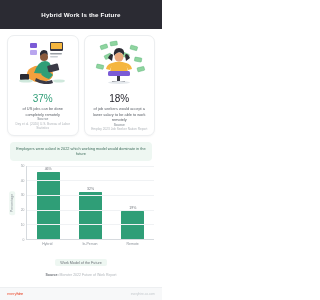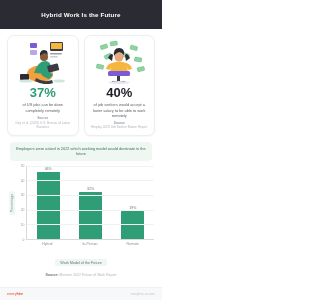--- a/index.html
+++ b/index.html
@@ -26,21 +26,21 @@
   }
   .card{
     flex:1;background:#ffffff;border:0.6px solid #eceef0;border-radius:7px;
     box-sizing:border-box;padding:4px 4px 5px 4px;
     display:flex;flex-direction:column;align-items:center;
     box-shadow:0 1px 2px rgba(0,0,0,.04);
     height:101px;
   }
   .illus{height:44px;width:100%;display:flex;align-items:center;justify-content:center;}
   .stat{
-    font-size:13px;font-weight:bold;margin-top:1px;
+    font-size:10px;font-weight:normal;margin-top:9px;
   }
   .stat.green{color:#2f9e77;}
   .stat.dark{color:#1f1f27;}
   .desc{
     font-size:3.9px;line-height:1.45;color:#5c6168;text-align:center;
     margin-top:2px;padding:0 1px;
   }
   .src-wrap{margin-top:auto;text-align:center;width:100%;}
   .src-label{font-size:3.3px;color:#9aa0a6;font-weight:bold;}
   .src-text{font-size:3.2px;color:#b0b5ba;line-height:1.45;margin-top:.5px;}
@@ -178,21 +178,21 @@
           <path d="M24 16 q5 -7 10 -1 q1 -7 -5 -7 q-6 0 -5 8 z" fill="#2b2b33"></path>
           <path d="M22 23 q7 -3 14 0 l2 9 q-9 3 -18 0 z" fill="#f5b63f"></path>
           <path d="M22 23 q-5 1 -6 6 l4 1 q1 -4 3 -5 z" fill="#f5b63f"></path>
           <path d="M36 23 q5 1 6 6 l-4 1 q-1 -4 -3 -5 z" fill="#f5b63f"></path>
           <rect x="18" y="31" width="22" height="5" rx="1.5" fill="#7b5bd6"></rect>
           <rect x="27" y="36" width="3" height="5" fill="#3a3a46"></rect>
           <path d="M22 41 h13 v1.4 h-13 z" fill="#3a3a46"></path>
           <ellipse cx="29" cy="42.5" rx="11" ry="1.4" fill="#e4e8ec"></ellipse>
         </svg>
       </div>
-      <div class="stat dark">40%</div>
+      <div class="stat dark">18%</div>
       <div class="desc">of job seekers would accept a lower salary to be able to work remotely</div>
       <div class="src-wrap">
         <div class="src-label">Source</div>
         <div class="src-text">Employ 2023 Job Seeker Nation Report</div>
       </div>
     </div>
 
   </div>
 
   <div class="banner">

